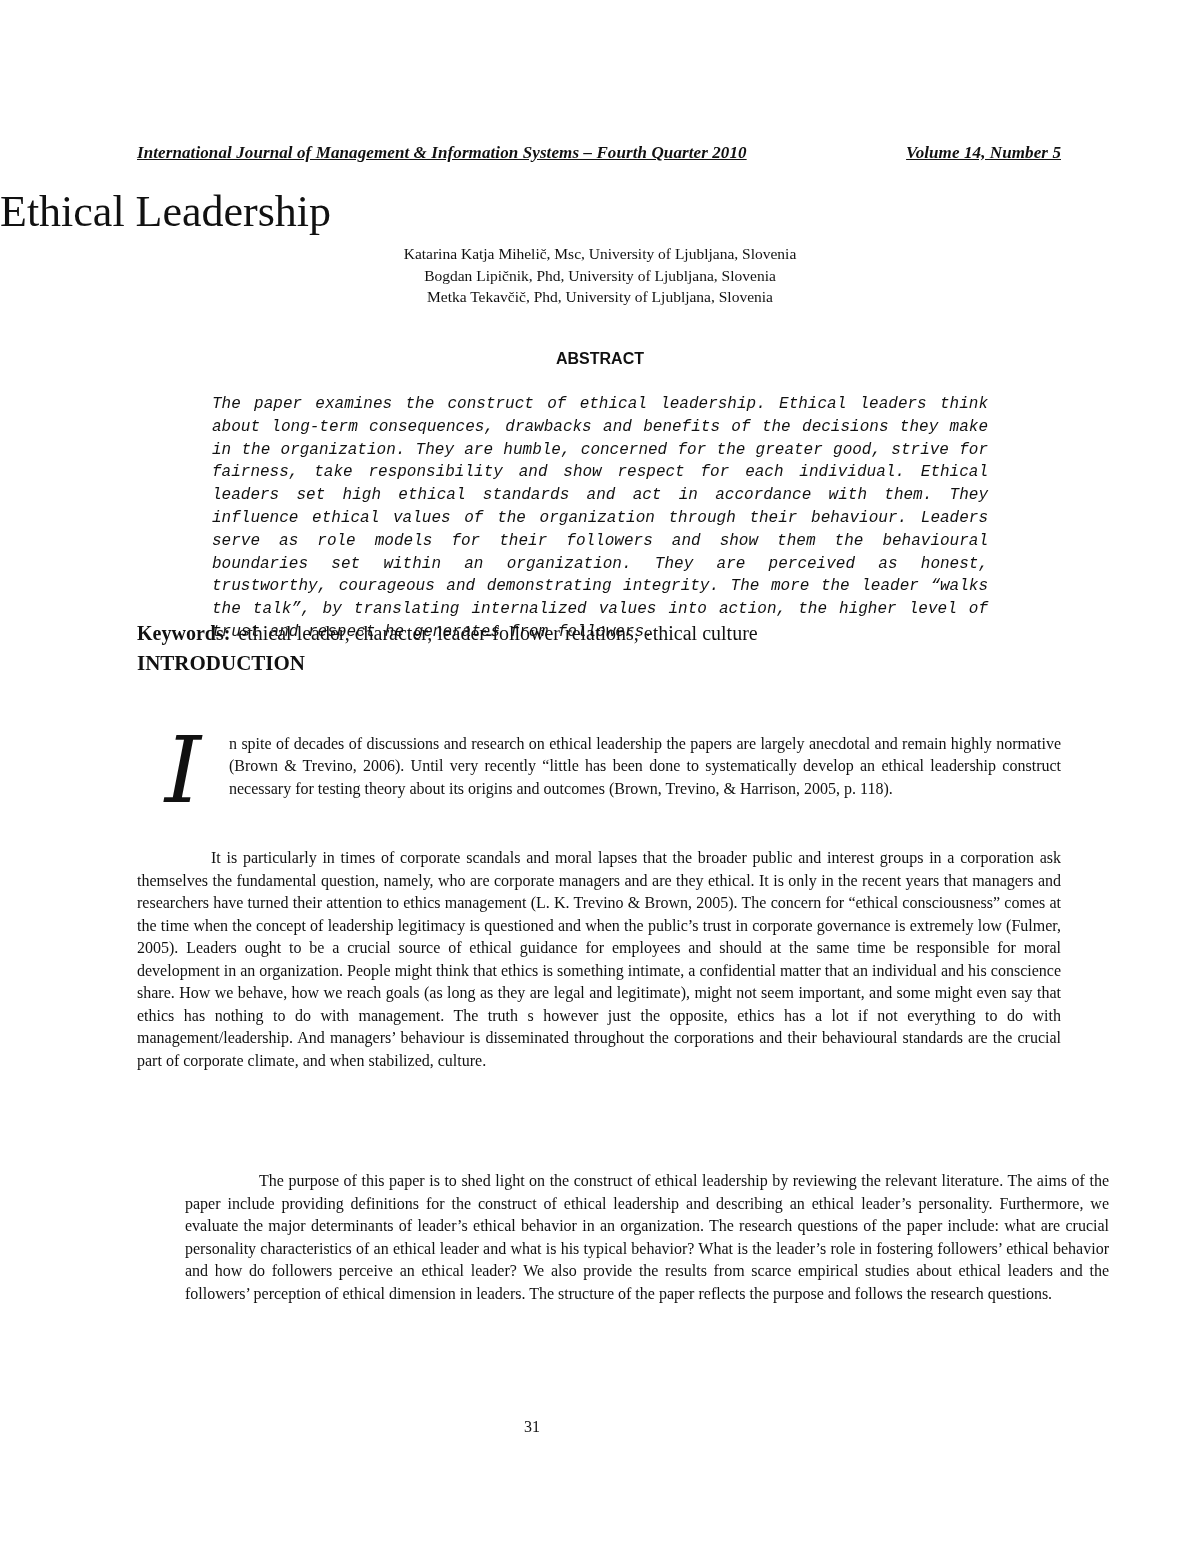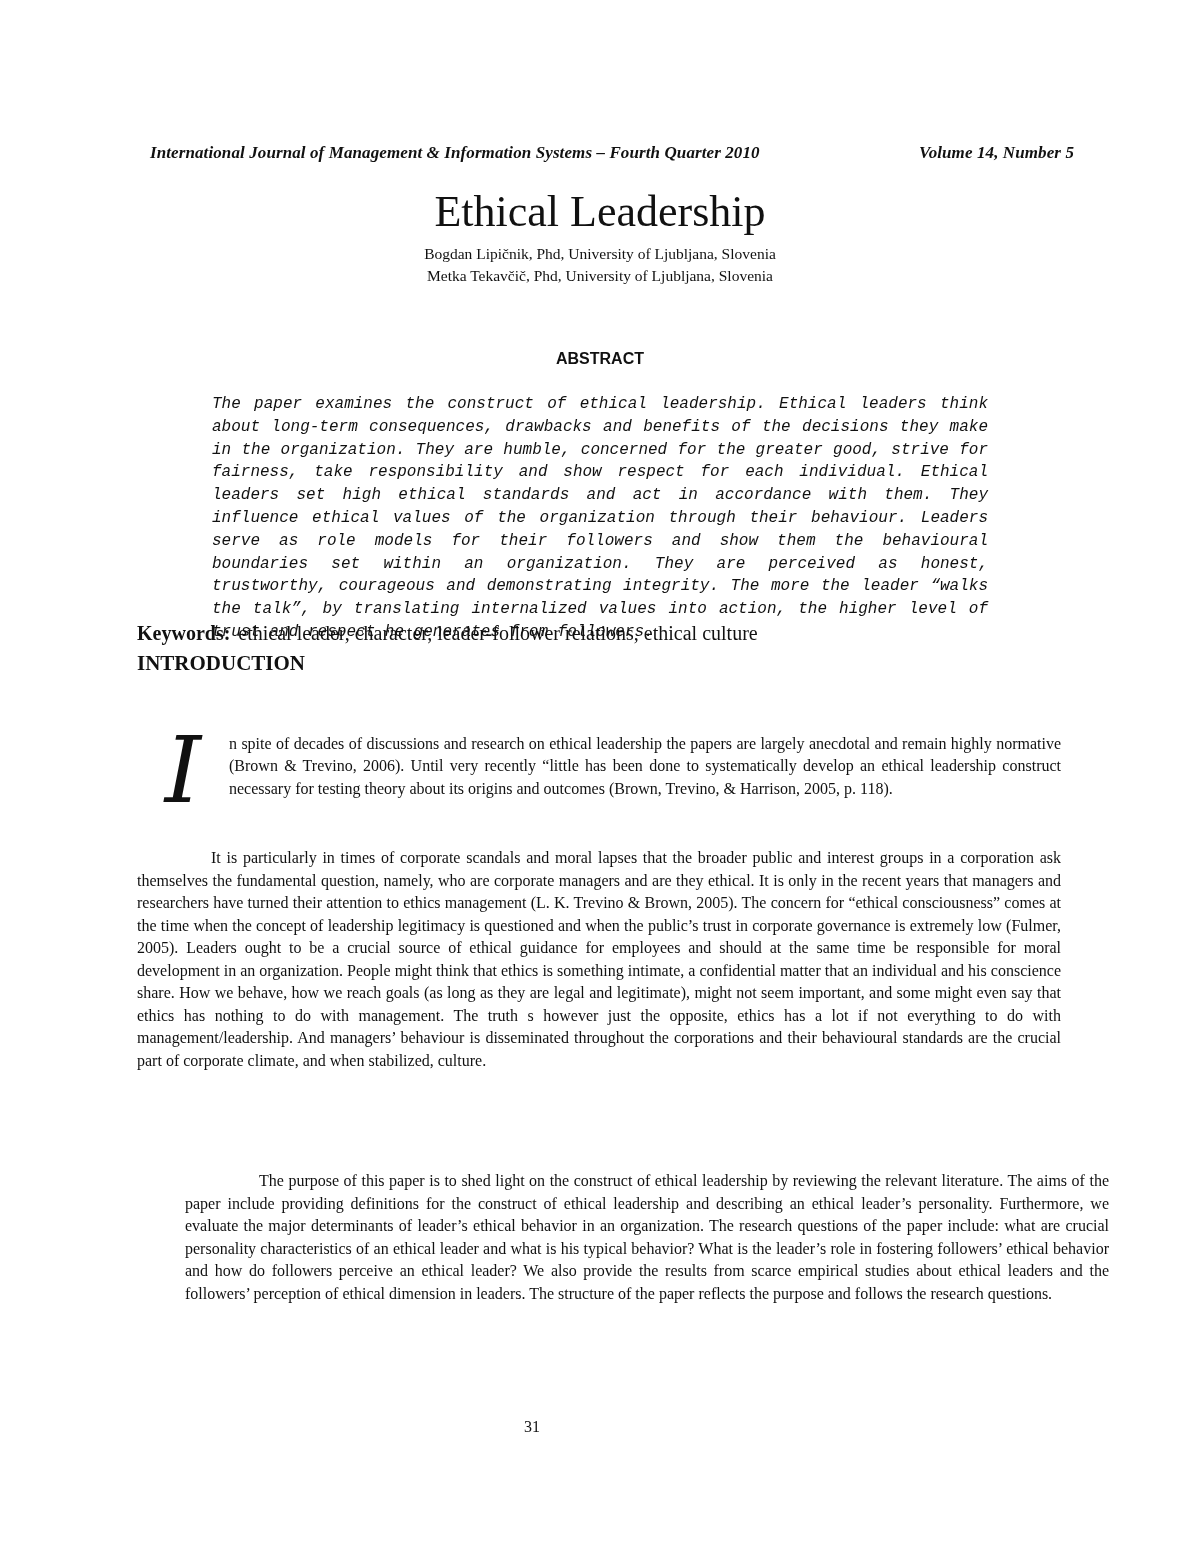--- a/index.html
+++ b/index.html
@@ -1,24 +1,24 @@
 <!DOCTYPE html>
 <html><head>
 <meta charset="utf-8">
 <style>
   html, body { margin: 0; padding: 0; background: #ffffff; }
   body { width: 1200px; height: 1553px; position: relative; overflow: hidden; color: #111; font-family: "Liberation Serif", serif; }
   .header-line {
-    position: absolute; left: 150px; top: 143px; width: 924px;
+    position: absolute; left: 137px; top: 143px; width: 924px;
     font-family: "Liberation Serif", serif; font-style: italic; font-weight: bold;
-    font-size: 17px; display: flex; justify-content: space-between;
+    font-size: 17px; text-decoration: underline; display: flex; justify-content: space-between;
     letter-spacing: 0.1px;
   }
   .title {
-    position: absolute; left: 0; top: 186px; width: 1200px; text-align: center;
+    position: absolute; left: 0; top: 186px; width: 1200px; 
     font-family: "Liberation Serif", serif; font-size: 44px; line-height: 52px; color: #111;
   }
   .authors {
     position: absolute; left: 0; top: 243px; width: 1200px; text-align: center;
     font-family: "Liberation Serif", serif; font-size: 15.5px; line-height: 21.5px;
   }
   .abstract-heading {
     position: absolute; left: 0; top: 350px; width: 1200px; text-align: center;
     font-family: Liberation Sans, sans-serif; font-weight: bold; font-size: 16px;
   }
@@ -60,20 +60,21 @@
 <body>
 
 <div class="header-line">
   <span>International Journal of Management &amp; Information Systems – Fourth Quarter 2010</span>
   <span>Volume 14, Number 5</span>
 </div>
 
 <div class="title">Ethical Leadership</div>
 
 <div class="authors">
+  <div>Katarina Katja Mihelič, Msc, University of Ljubljana, Slovenia</div>
   <div>Bogdan Lipičnik, Phd, University of Ljubljana, Slovenia</div>
   <div>Metka Tekavčič, Phd, University of Ljubljana, Slovenia</div>
 </div>
 
 <div class="abstract-heading">ABSTRACT</div>
 <div class="abstract-body">The paper examines the construct of ethical leadership. Ethical leaders think about long-term consequences, drawbacks and benefits of the decisions they make in the organization. They are humble, concerned for the greater good, strive for fairness, take responsibility and show respect for each individual. Ethical leaders set high ethical standards and act in accordance with them. They influence ethical values of the organization through their behaviour. Leaders serve as role models for their followers and show them the behavioural boundaries set within an organization. They are perceived as honest, trustworthy, courageous and demonstrating integrity. The more the leader “walks the talk”, by translating internalized values into action, the higher level of trust and respect he generates from followers.</div>
 
 <div class="keywords">
   <b>Keywords:</b><span>ethical leader, character, leader-follower relations, ethical culture</span>
 </div>

